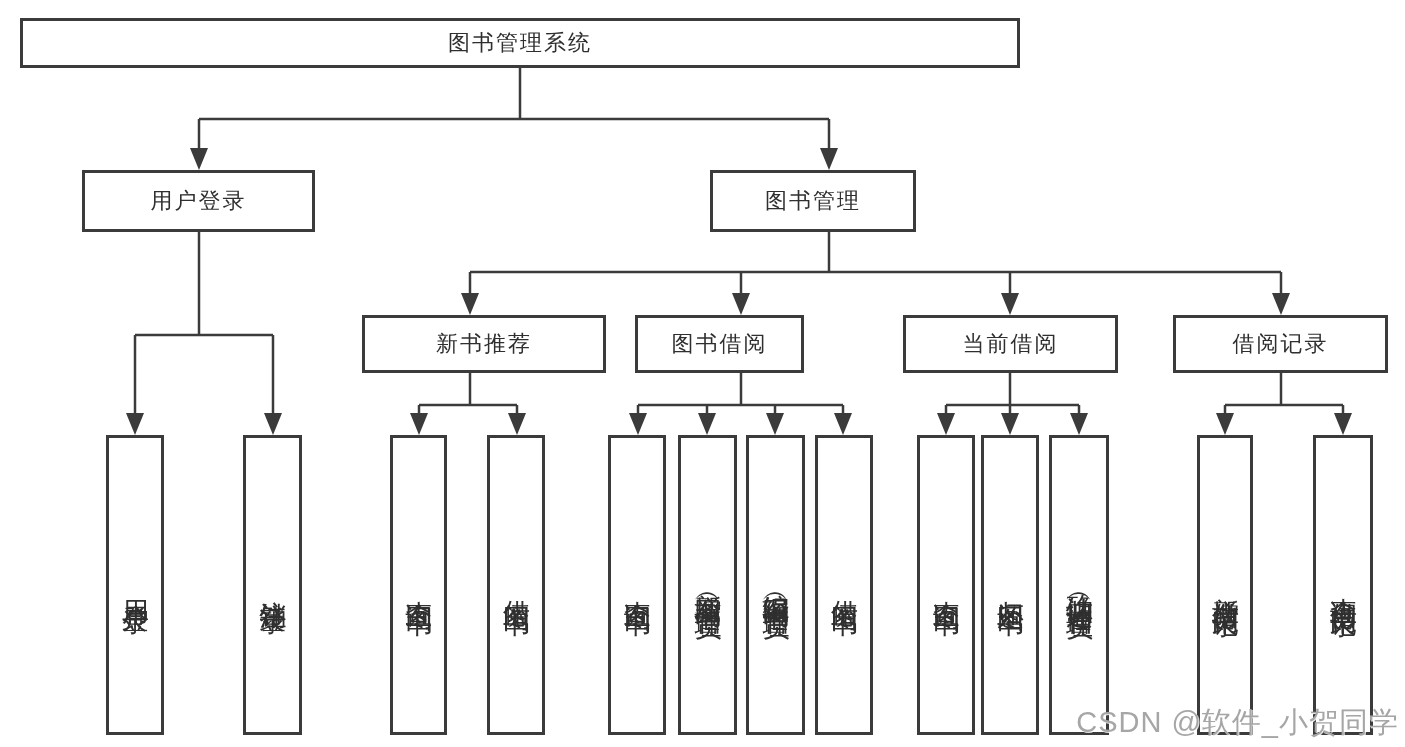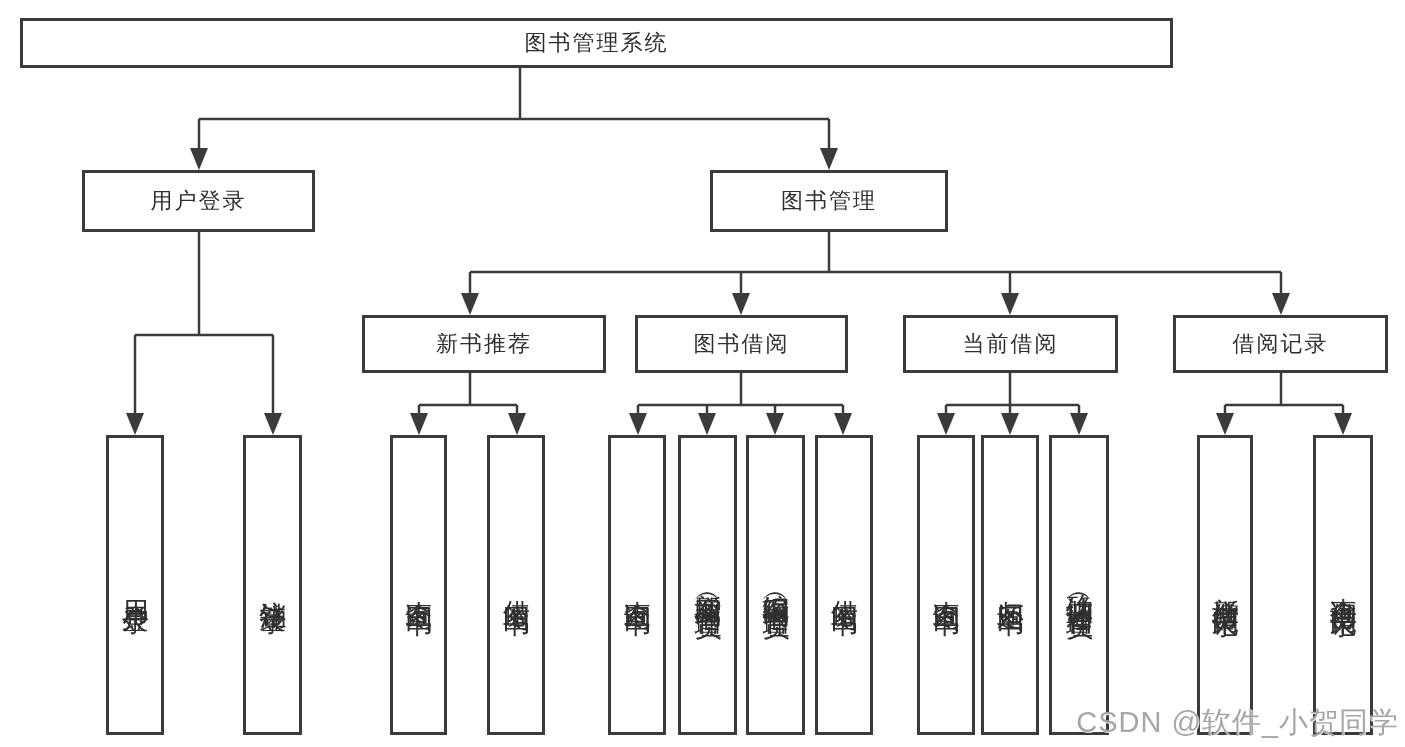--- a/index.html
+++ b/index.html
@@ -114,35 +114,35 @@
       <polygon points="766,413 784,413 775,435"></polygon>
       <polygon points="834,413 852,413 843,435"></polygon>
       <polygon points="937,413 955,413 946,435"></polygon>
       <polygon points="1001,413 1019,413 1010,435"></polygon>
       <polygon points="1070,413 1088,413 1079,435"></polygon>
       <polygon points="1216,413 1234,413 1225,435"></polygon>
       <polygon points="1334,413 1352,413 1343,435"></polygon>
     </g>
   </svg>
 
-  <div class="box" style="left:20px;top:18px;width:1153px;height:50px">
+  <div class="box" style="left:20px;top:18px;width:1000px;height:50px">
     <span class="root-label">图书管理系统</span>
   </div>
 
   <div class="box" style="left:82px;top:170px;width:233px;height:62px">
     <span class="h-label">用户登录</span>
   </div>
-  <div class="box" style="left:710px;top:170px;width:238px;height:62px">
+  <div class="box" style="left:710px;top:170px;width:206px;height:62px">
     <span class="h-label">图书管理</span>
   </div>
 
   <div class="box" style="left:362px;top:315px;width:244px;height:58px">
     <span class="h-label">新书推荐</span>
   </div>
-  <div class="box" style="left:635px;top:315px;width:213px;height:58px">
+  <div class="box" style="left:635px;top:315px;width:169px;height:58px">
     <span class="h-label">图书借阅</span>
   </div>
   <div class="box" style="left:1173px;top:315px;width:215px;height:58px">
     <span class="h-label">借阅记录</span>
   </div>
   <div class="box" style="left:903px;top:315px;width:215px;height:58px">
     <span class="h-label">当前借阅</span>
   </div>
 
   <div class="box" style="left:106px;top:435px;width:58px;height:300px">

